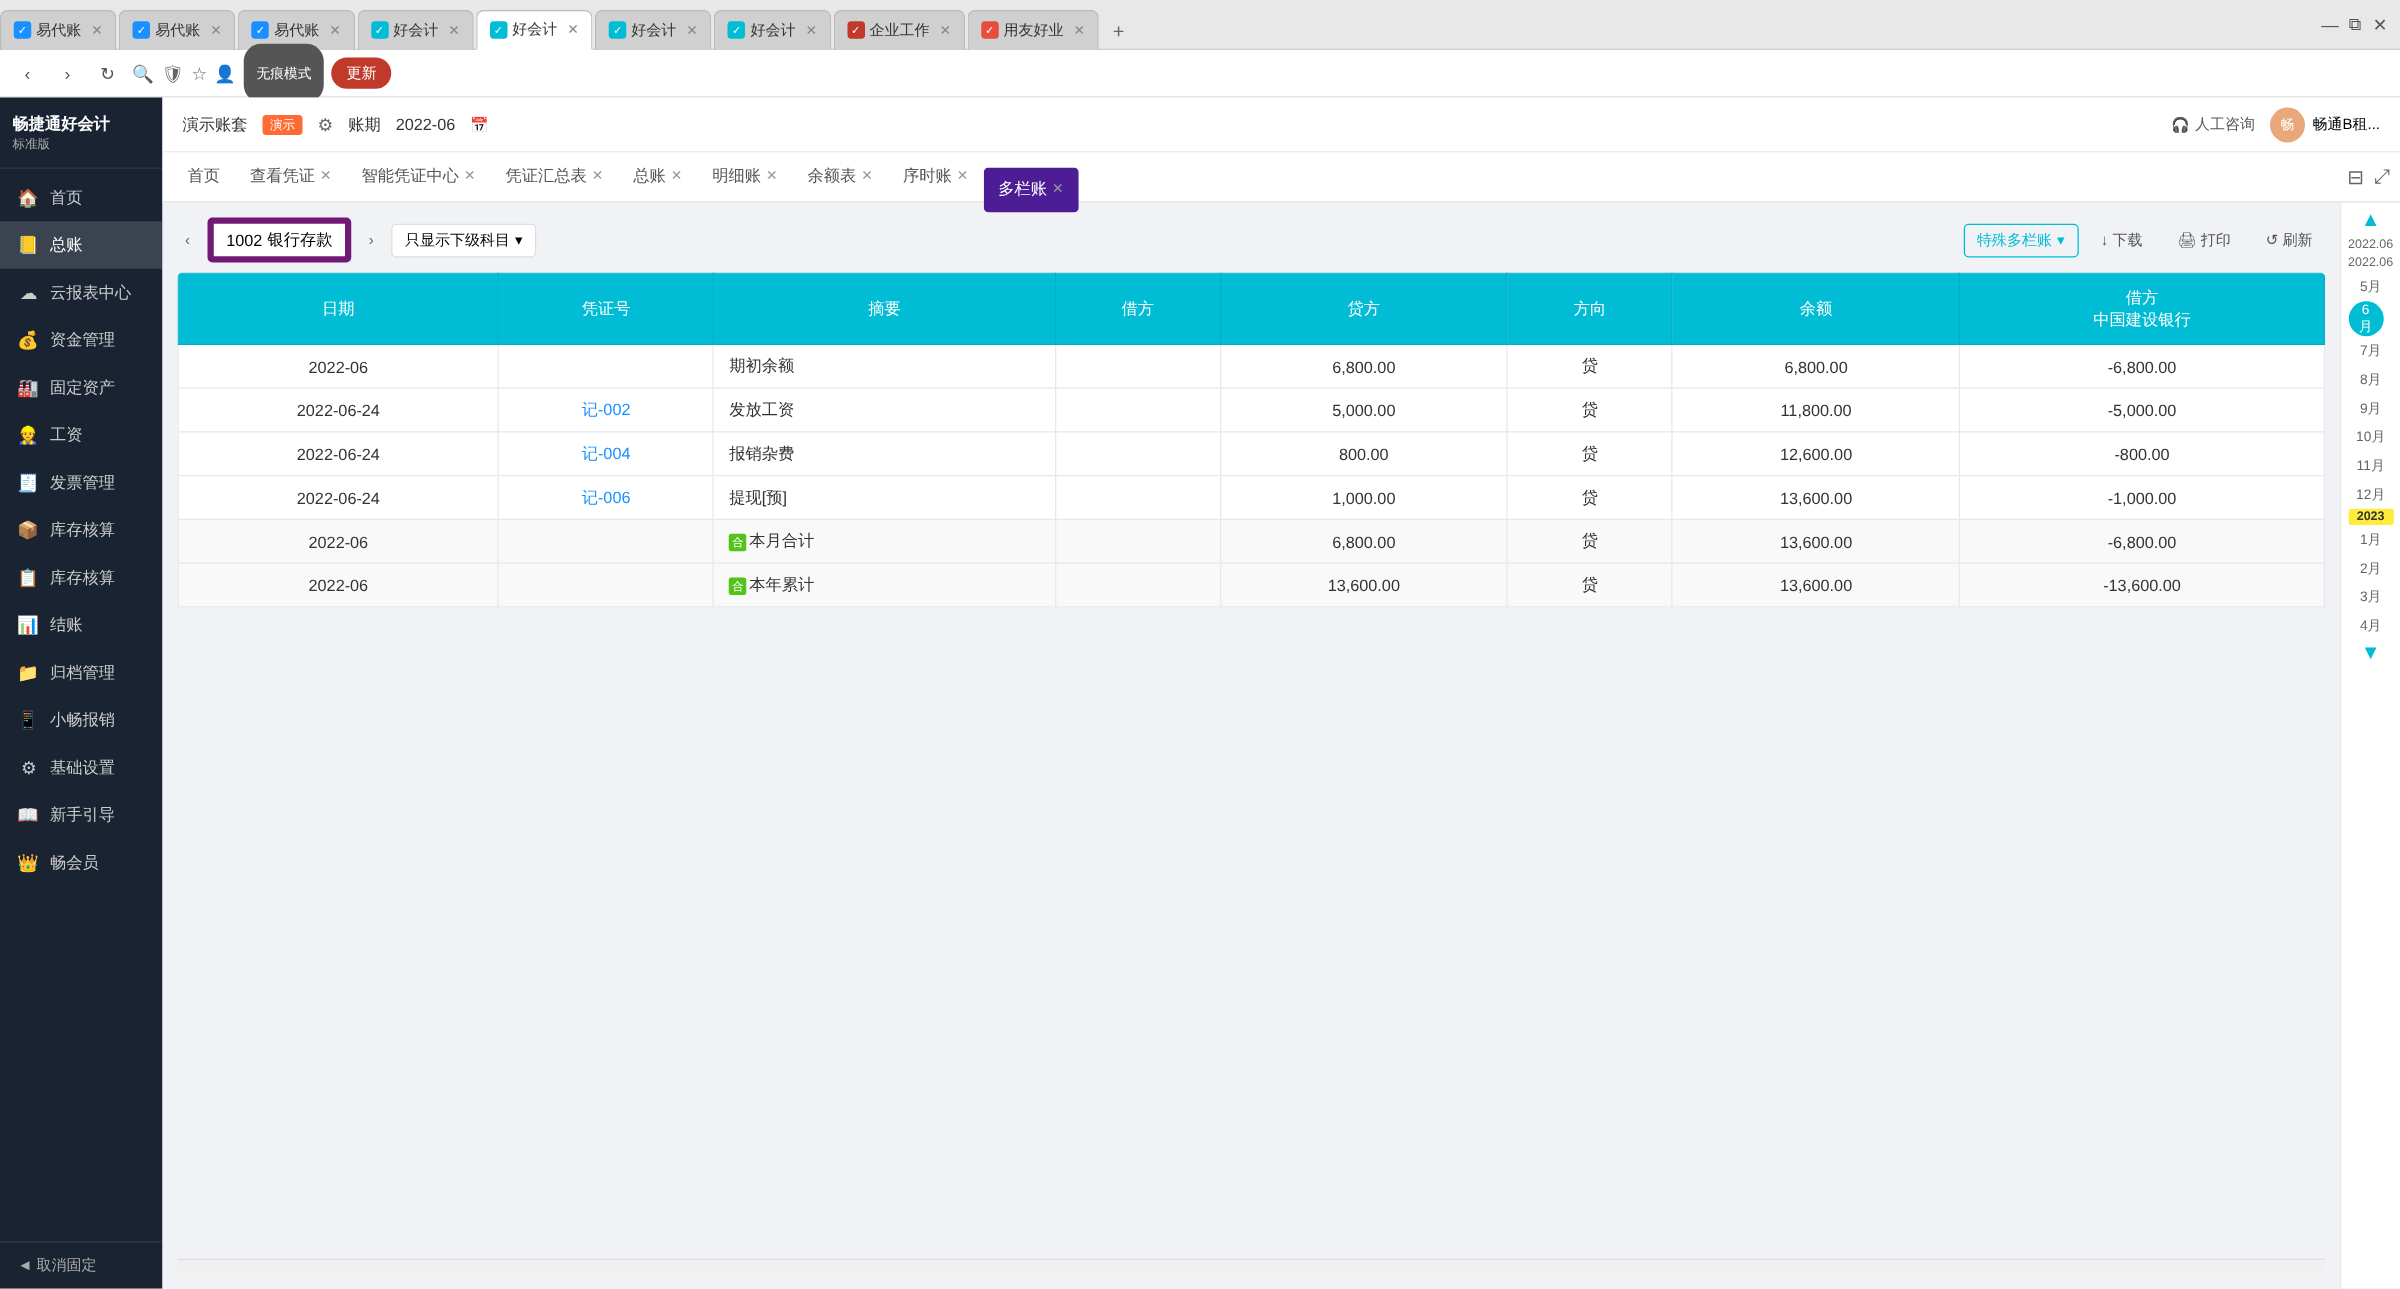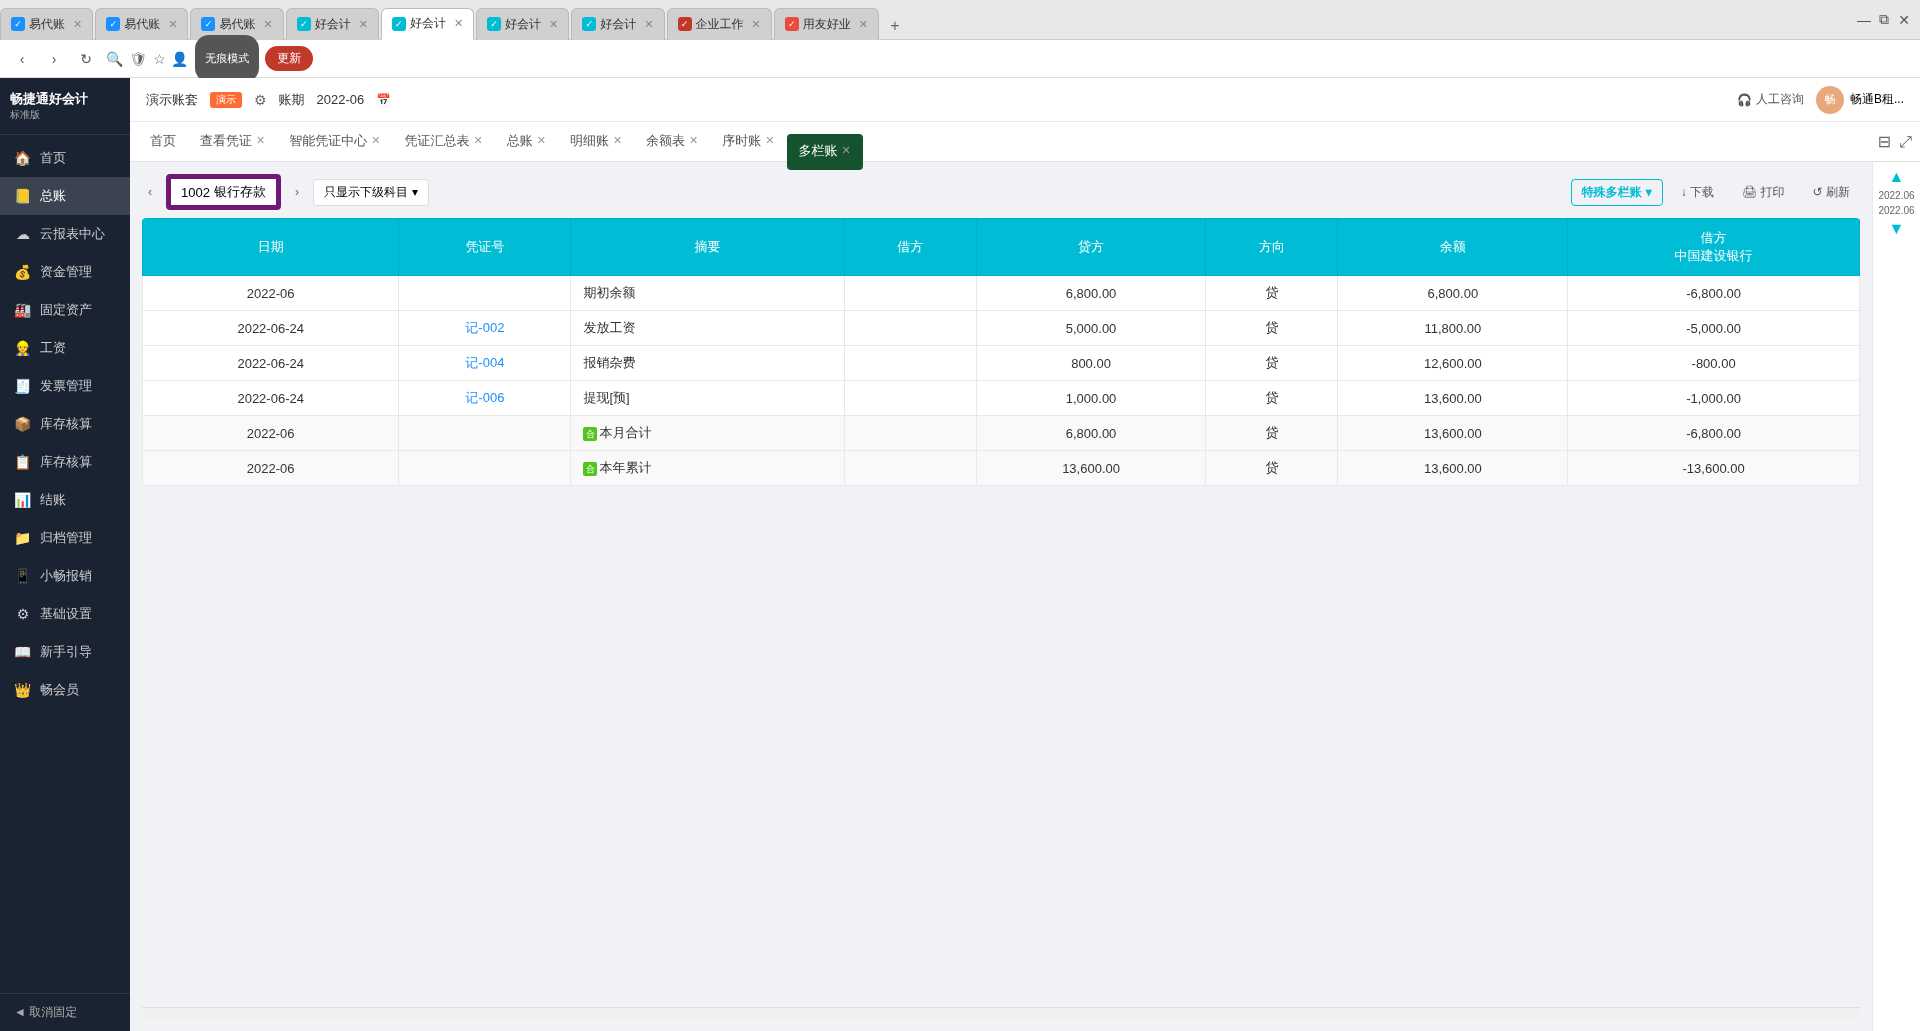--- a/index.html
+++ b/index.html
@@ -48,36 +48,36 @@
     .demo-badge { background: #ff6b35; color: #fff; font-size: 10px; padding: 1px 6px; border-radius: 3px; }
     .period-label { font-size: 13px; color: #333; }
     .header-right { display: flex; align-items: center; gap: 12px; }
     .consult-btn { display: flex; align-items: center; gap: 4px; color: #555; font-size: 12px; cursor: pointer; }
     .user-info { display: flex; align-items: center; gap: 6px; cursor: pointer; }
     .user-avatar { width: 28px; height: 28px; border-radius: 50%; background: #e8a87c; display: flex; align-items: center; justify-content: center; font-size: 11px; color: #fff; }
 
     
     .page-tabs { background: #fff; display: flex; align-items: center; border-bottom: 1px solid #e0e0e0; flex-shrink: 0; padding: 0 8px; height: 40px; }
     .page-tab { padding: 8px 12px; cursor: pointer; font-size: 13px; color: #555; white-space: nowrap; display: flex; align-items: center; gap: 4px; border-bottom: 2px solid transparent; }
-    .page-tab.active { color: #fff; background: #14532d; border-radius: 4px; margin-top: 20px; }
+    .page-tab.active { color: #fff; background: #4c1d95; border-radius: 4px; margin-top: 20px; }
     .page-tab-close { color: #999; font-size: 11px; }
     .tabs-right { margin-left: auto; display: flex; align-items: center; gap: 8px; }
     .minimize-btn { cursor: pointer; color: #666; font-size: 16px; }
 
     
     .content-area { flex: 1; display: flex; overflow: hidden; }
     .ledger-area { flex: 1; overflow: hidden; display: flex; flex-direction: column; padding: 12px; gap: 8px; }
 
     
     .ledger-toolbar { display: flex; align-items: center; gap: 8px; }
     .account-selector { display: flex; align-items: center; gap: 4px; padding: 4px 10px; border: 5px solid #701a75; border-radius: 4px; background: #fff; cursor: pointer; font-size: 13px; }
     .nav-arrow { cursor: pointer; color: #666; padding: 2px 6px; }
     .filter-btn { display: flex; align-items: center; gap: 4px; padding: 4px 10px; border: 1px solid #ddd; border-radius: 4px; background: #fff; cursor: pointer; font-size: 12px; }
     .toolbar-right { margin-left: auto; display: flex; align-items: center; gap: 8px; }
-    .multi-col-btn { border: 1px solid #00bcd4; color: #00bcd4; padding: 4px 10px; border-radius: 4px; cursor: pointer; font-size: 12px; display: flex; align-items: center; gap: 4px; font-weight: bold; }
+    .multi-col-btn { border: 1px solid #00bcd4; color: #00bcd4; padding: 4px 10px; border-radius: 4px; cursor: pointer; font-size: 12px; display: flex; align-items: center; gap: 4px; }
     .action-btn { display: flex; align-items: center; gap: 4px; padding: 4px 10px; color: #555; cursor: pointer; font-size: 12px; text-align: right; }
 
     
     .ledger-table-wrap { flex: 1; overflow: auto; border-radius: 4px; }
     .ledger-table { width: 100%; border-collapse: collapse; background: #fff; min-width: 900px; }
     .ledger-table thead th { background: #00bcd4; color: #fff; padding: 10px 8px; text-align: center; font-size: 13px; font-weight: normal; border: 1px solid #00afc7; white-space: nowrap; }
     .ledger-table tbody td { padding: 8px; text-align: center; border: 1px solid #e8e8e8; font-size: 13px; color: #333; }
     .link-cell { color: #1890ff; cursor: pointer; text-decoration: none; }
     .amount-right { text-align: right; }
     .special-row td { background: #f9f9f9; }
@@ -408,18 +408,33 @@
           </table>
         </div>
 
         <div class="bottom-scroll"></div>
       </div>
 
       <div class="timeline-panel">
         <div class="timeline-nav">▲</div>
         <div style="font-size:10px;color:#666;padding:2px 0;">2022.06</div>
         <div style="font-size:10px;color:#666;padding:2px 0;">2022.06</div>
+        <div id="timeline-months">
+            <div class="timeline-month">5月</div>
+            <div class="timeline-month active">6月</div>
+            <div class="timeline-month">7月</div>
+            <div class="timeline-month">8月</div>
+            <div class="timeline-month">9月</div>
+            <div class="timeline-month">10月</div>
+            <div class="timeline-month">11月</div>
+            <div class="timeline-month">12月</div>
+            <div class="timeline-month year-tag">2023</div>
+            <div class="timeline-month">1月</div>
+            <div class="timeline-month">2月</div>
+            <div class="timeline-month">3月</div>
+            <div class="timeline-month">4月</div>
+          </div>
         <div class="timeline-nav">▼</div>
       </div>
 
     </div>
   </div>
 </div>
 
 </body></html>

